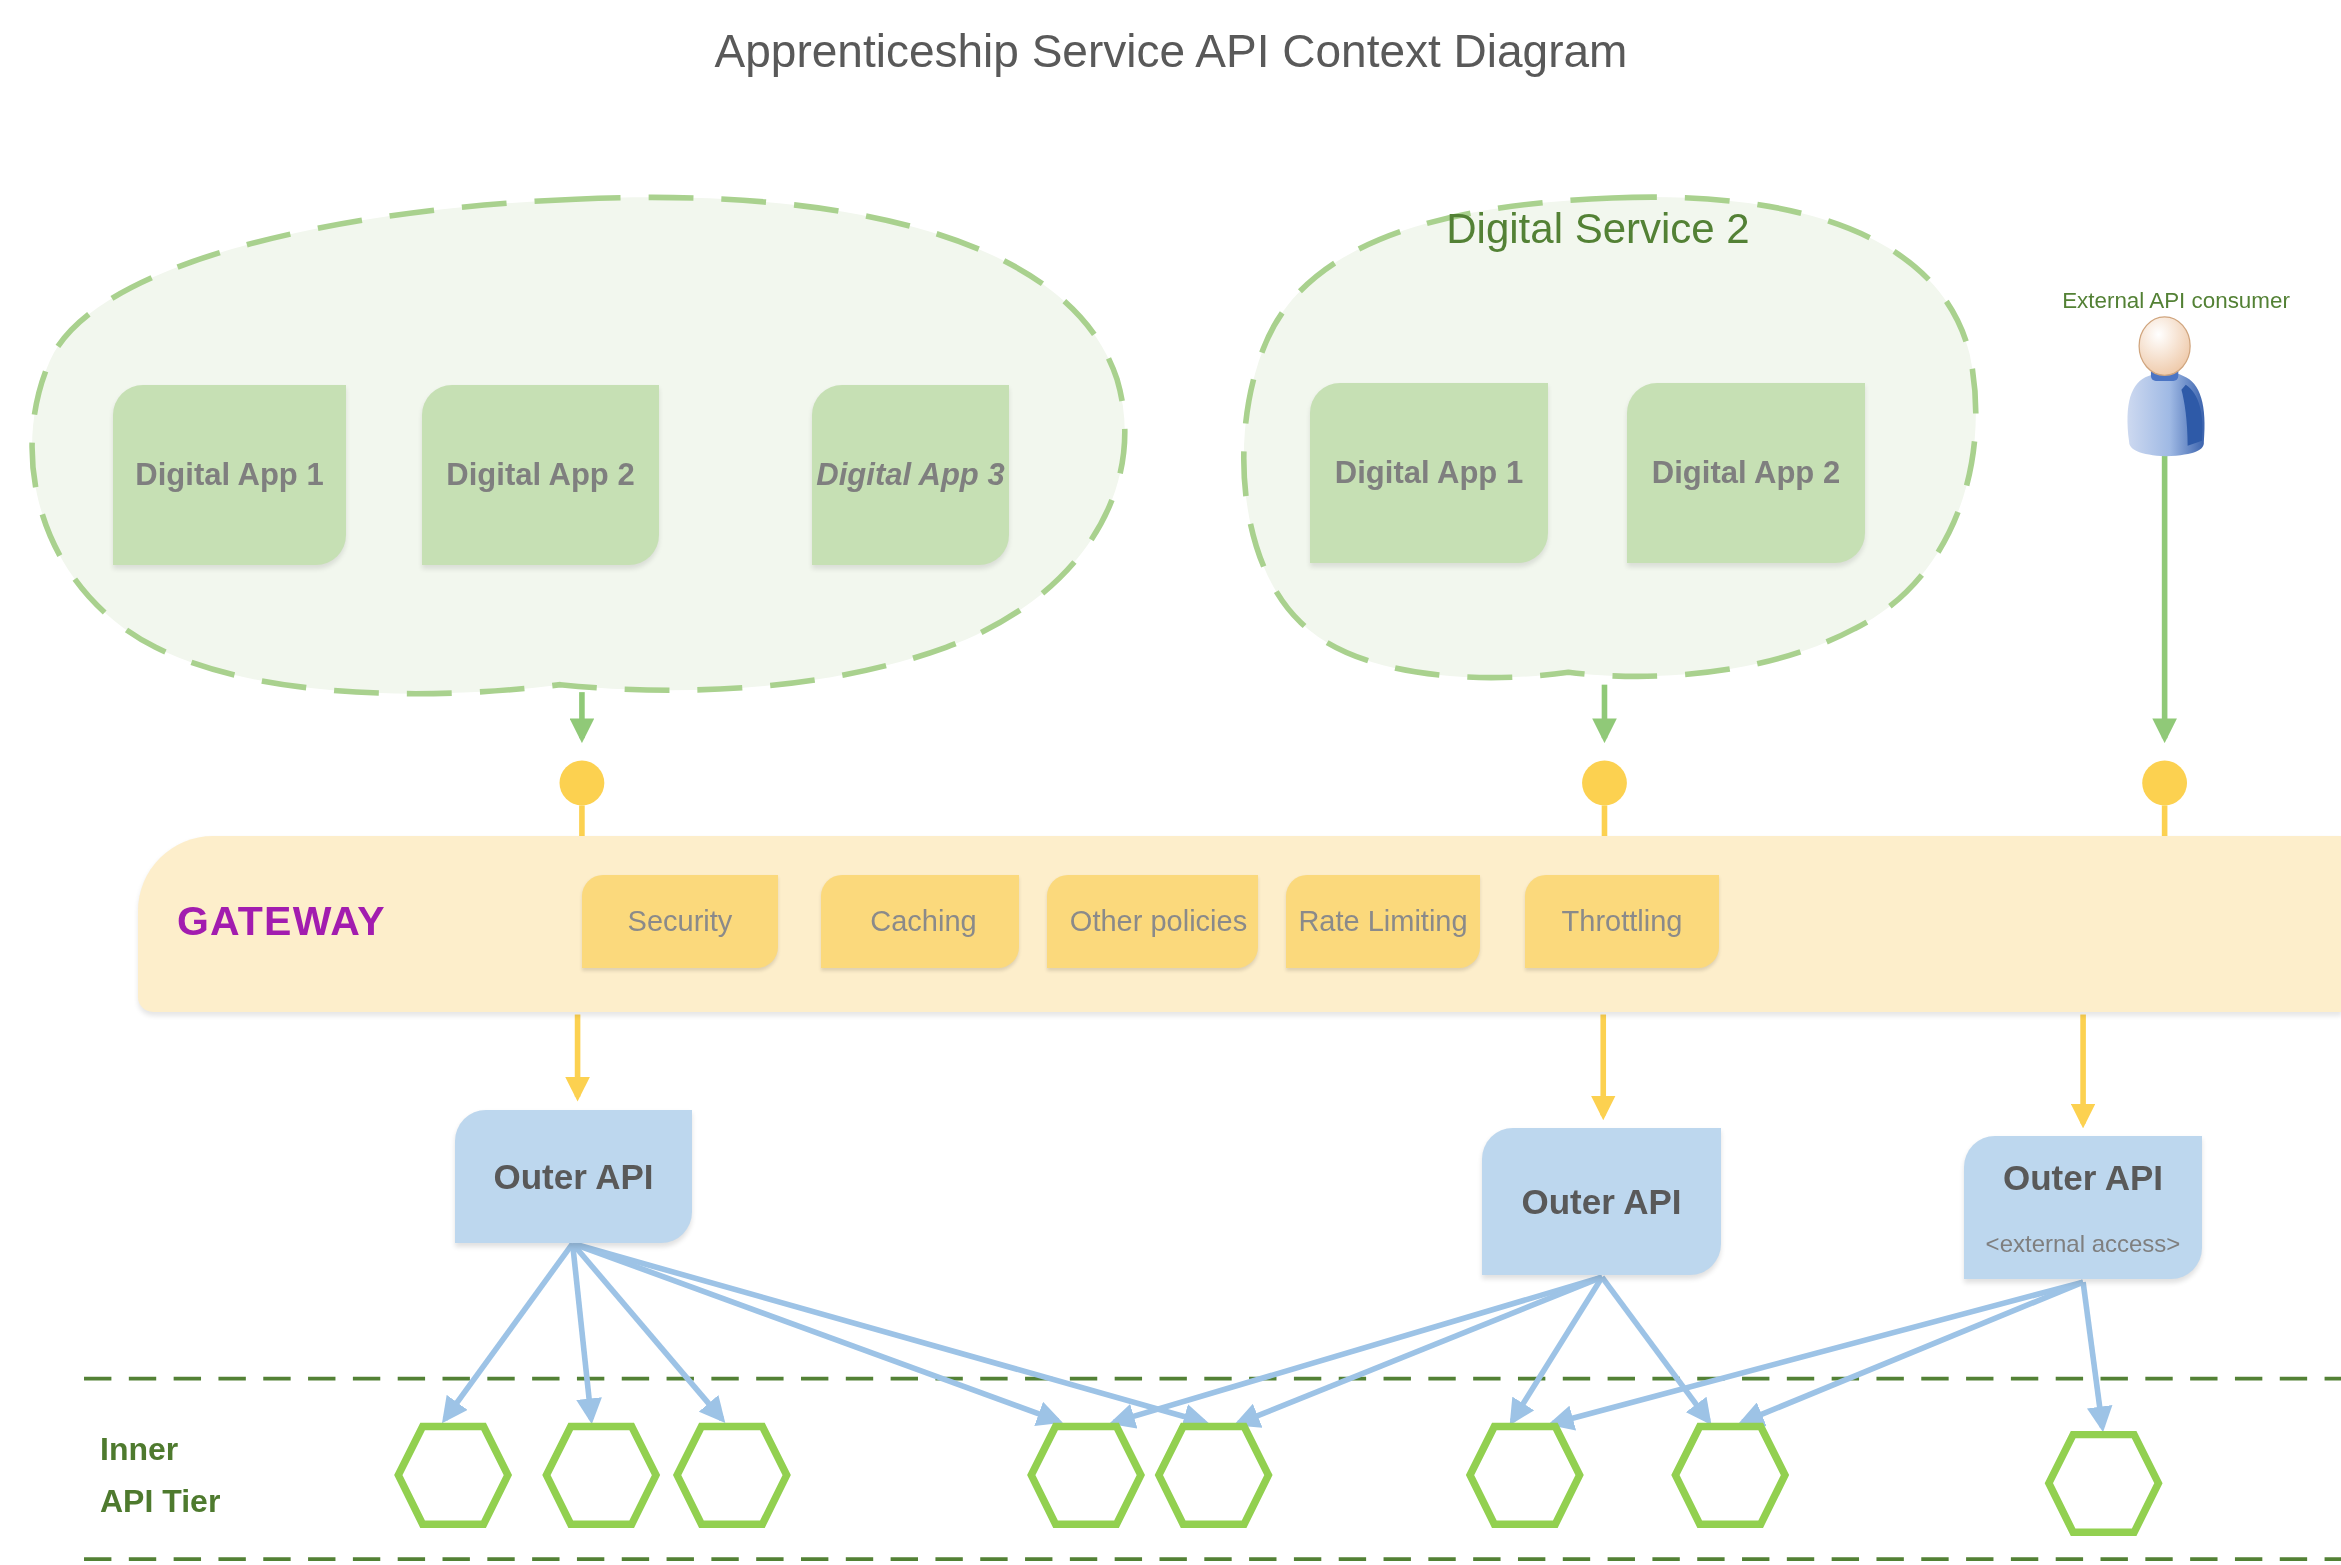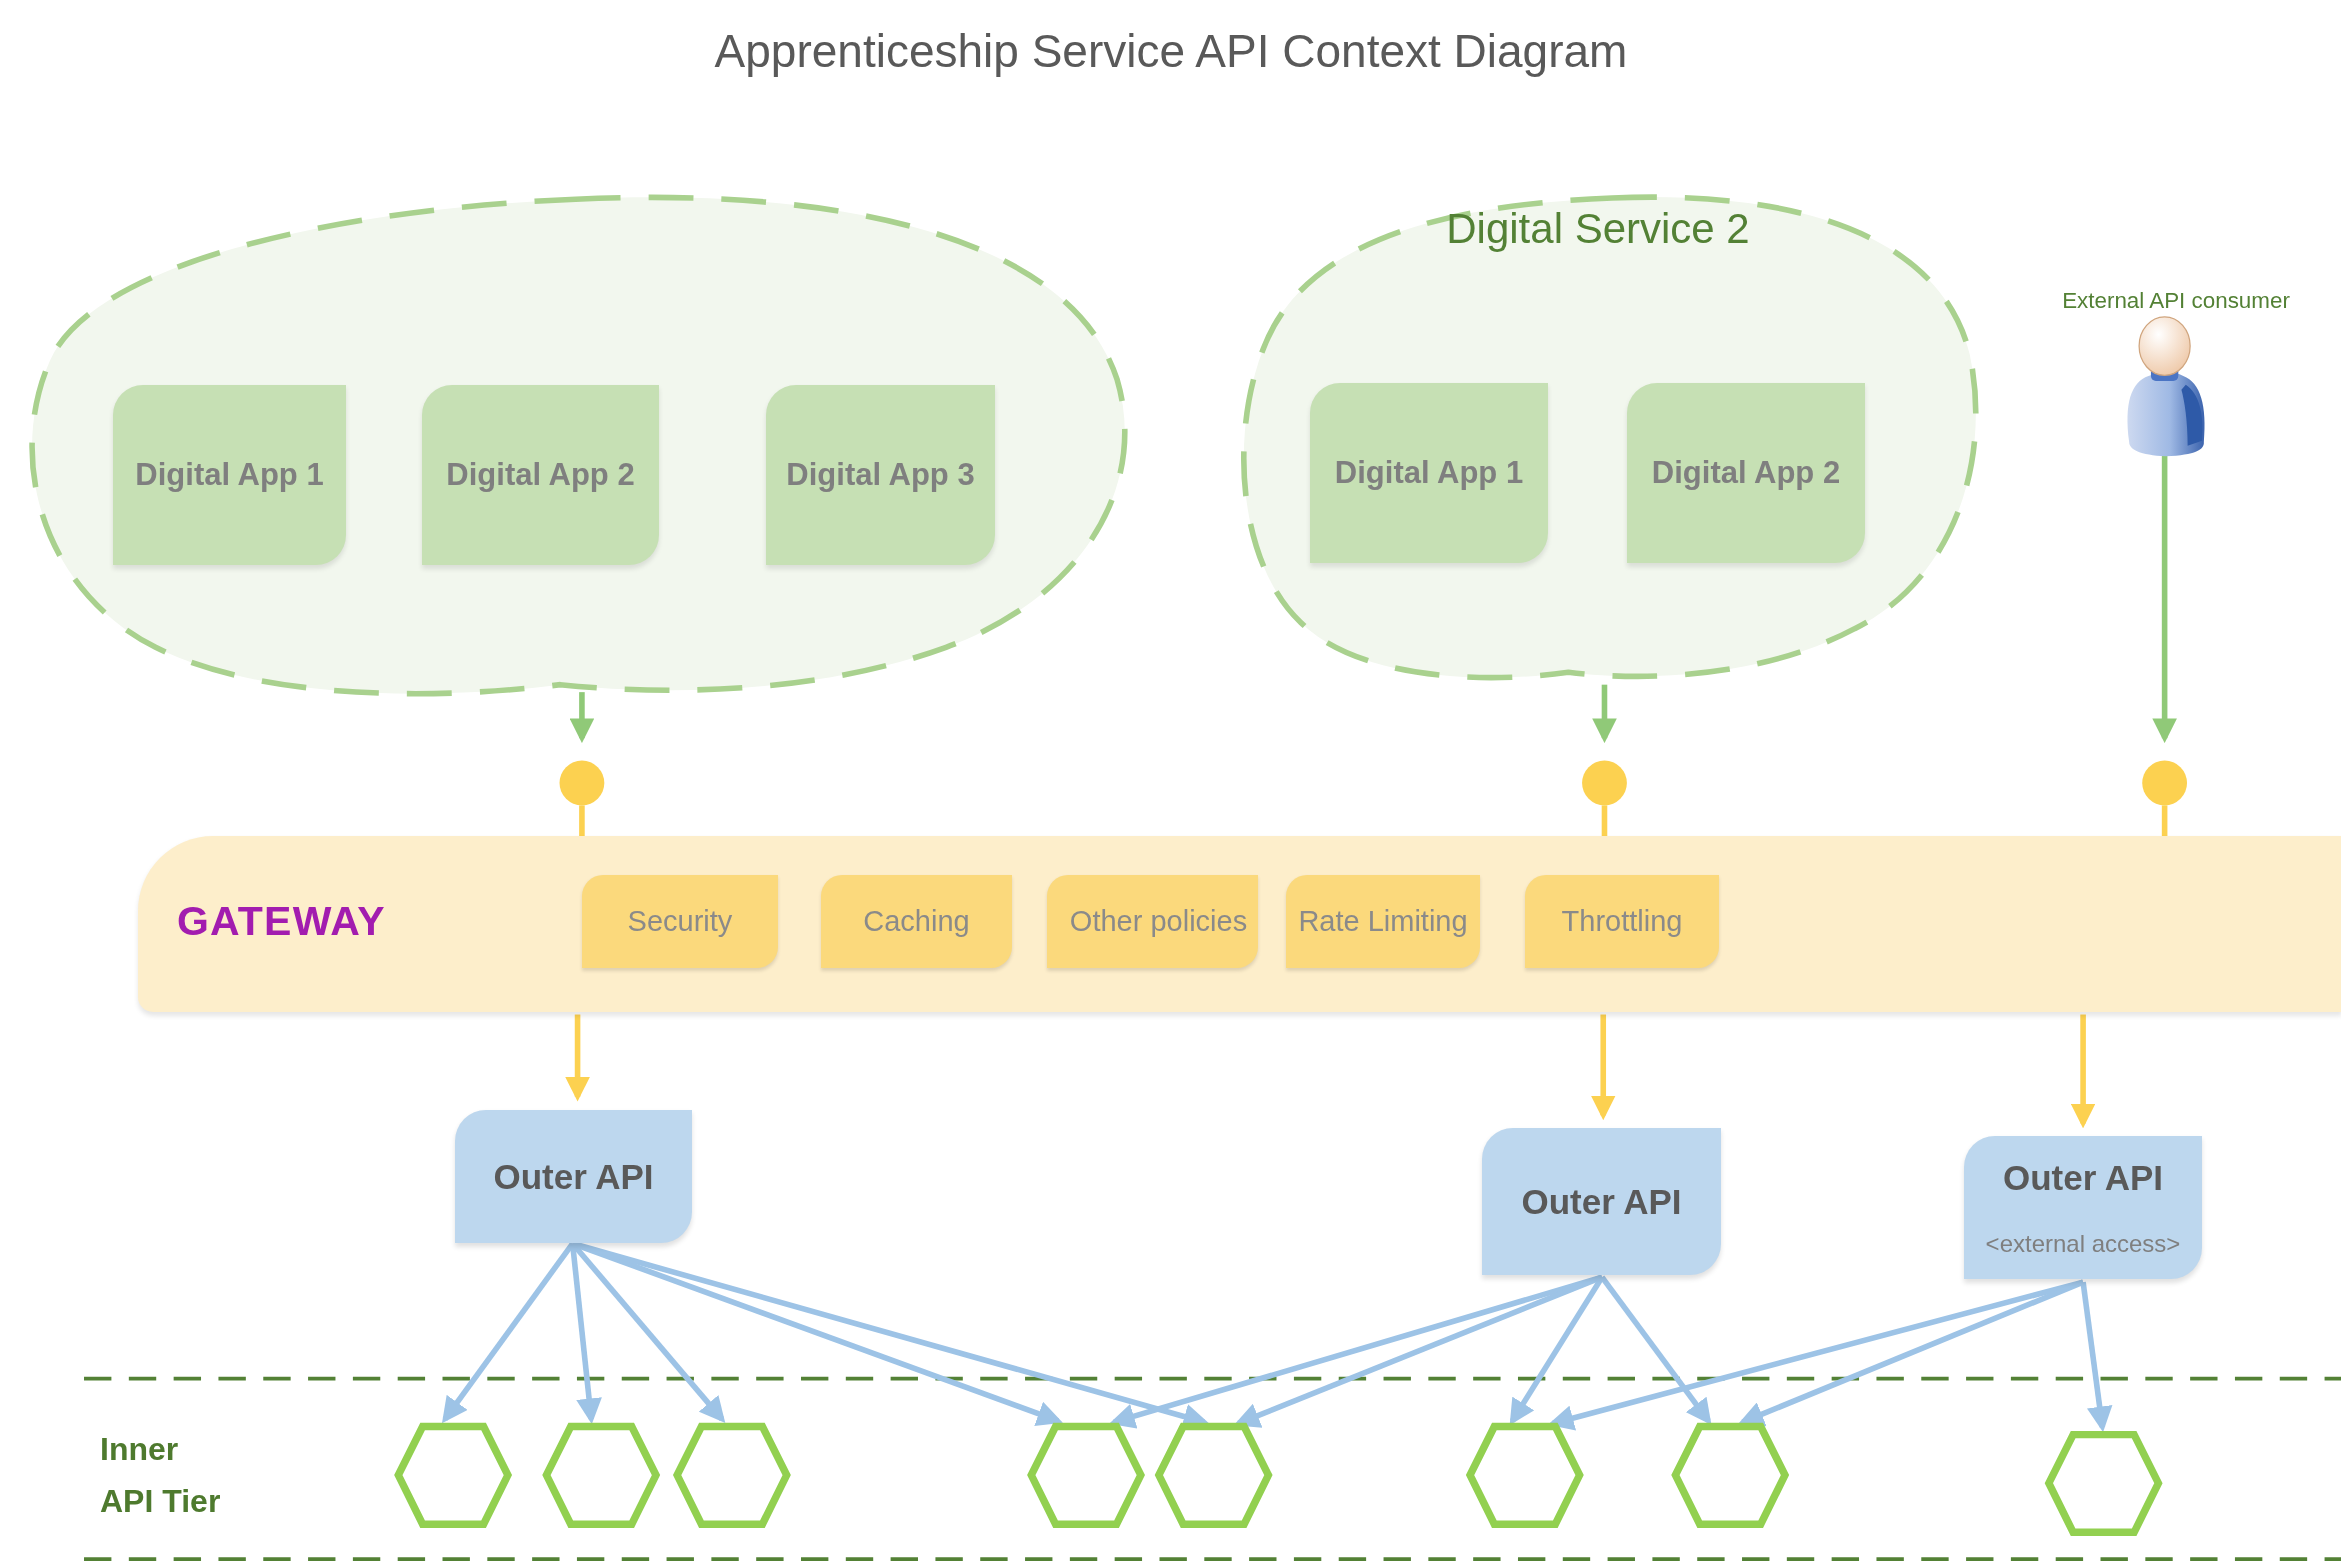--- a/index.html
+++ b/index.html
@@ -117,32 +117,32 @@
       <path d="M 3512,618 C 3533,632 3542,664 3538,708 L 3515,716 C 3515,676 3510,644 3505,626 Z" fill="#2e5aa8"></path>
       <rect x="3456" y="584" width="44" height="28" rx="8" fill="#4a74c4"></rect>
       <ellipse cx="3478" cy="556" rx="41" ry="47" fill="url(#gHead)" stroke="#d0a57e" stroke-width="2"></ellipse>
     </g>
   </svg>
 
   <div class="title">Apprenticeship Service API Context Diagram</div>
 
   <div class="app" style="left:113px;top:385px;width:233px;height:180px;">Digital App 1</div>
   <div class="app" style="left:422px;top:385px;width:237px;height:180px;">Digital App 2</div>
-  <div class="app" style="left:766px;top:385px;width:229px;height:180px;">Digital App 3</div>
+  <div class="app" style="left:812px;top:385px;width:197px;height:180px;font-style:italic;">Digital App 3</div>
 
   <div class="svc-label" style="left:1318px;top:205px;width:560px;">Digital Service 2</div>
   <div class="app" style="left:1310px;top:383px;width:238px;height:180px;">Digital App 1</div>
   <div class="app" style="left:1627px;top:383px;width:238px;height:180px;">Digital App 2</div>
 
   <div class="ext-label" style="left:2008px;top:288px;width:336px;">External API consumer</div>
 
   <div class="band">
     <div class="band-label">GATEWAY</div>
     <div class="chip" style="left:444px;width:196px;">Security</div>
-    <div class="chip" style="left:683px;width:191px;">Caching</div>
+    <div class="chip" style="left:683px;width:191px;padding-left:7px;">Caching</div>
     <div class="chip" style="left:909px;width:199px;padding-left:12px;">Other policies</div>
     <div class="chip" style="left:1148px;width:194px;">Rate Limiting</div>
     <div class="chip" style="left:1387px;width:194px;">Throttling</div>
   </div>
 
   <div class="outer" style="left:455px;top:1110px;width:237px;height:133px;">
     <div class="main">Outer API</div>
   </div>
   <div class="outer" style="left:1482px;top:1128px;width:239px;height:147px;">
     <div class="main">Outer API</div>

